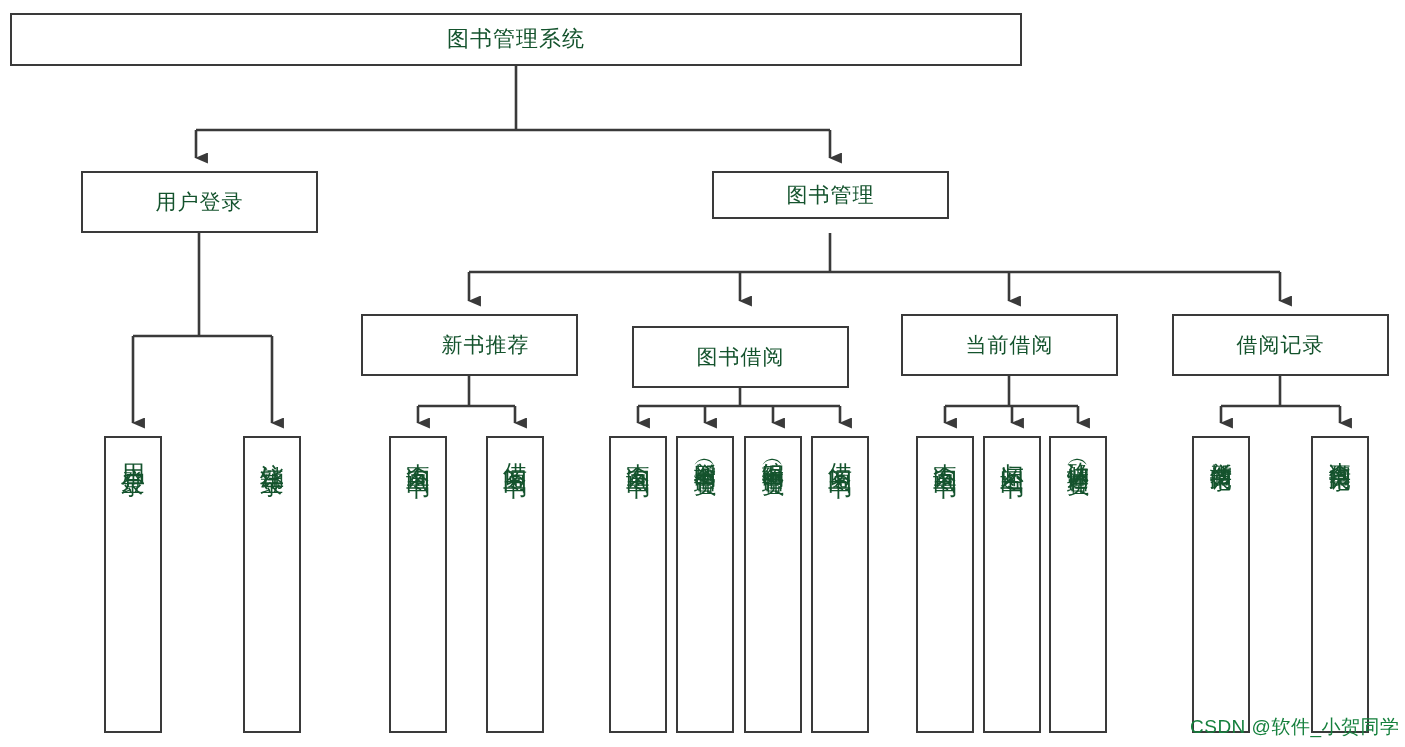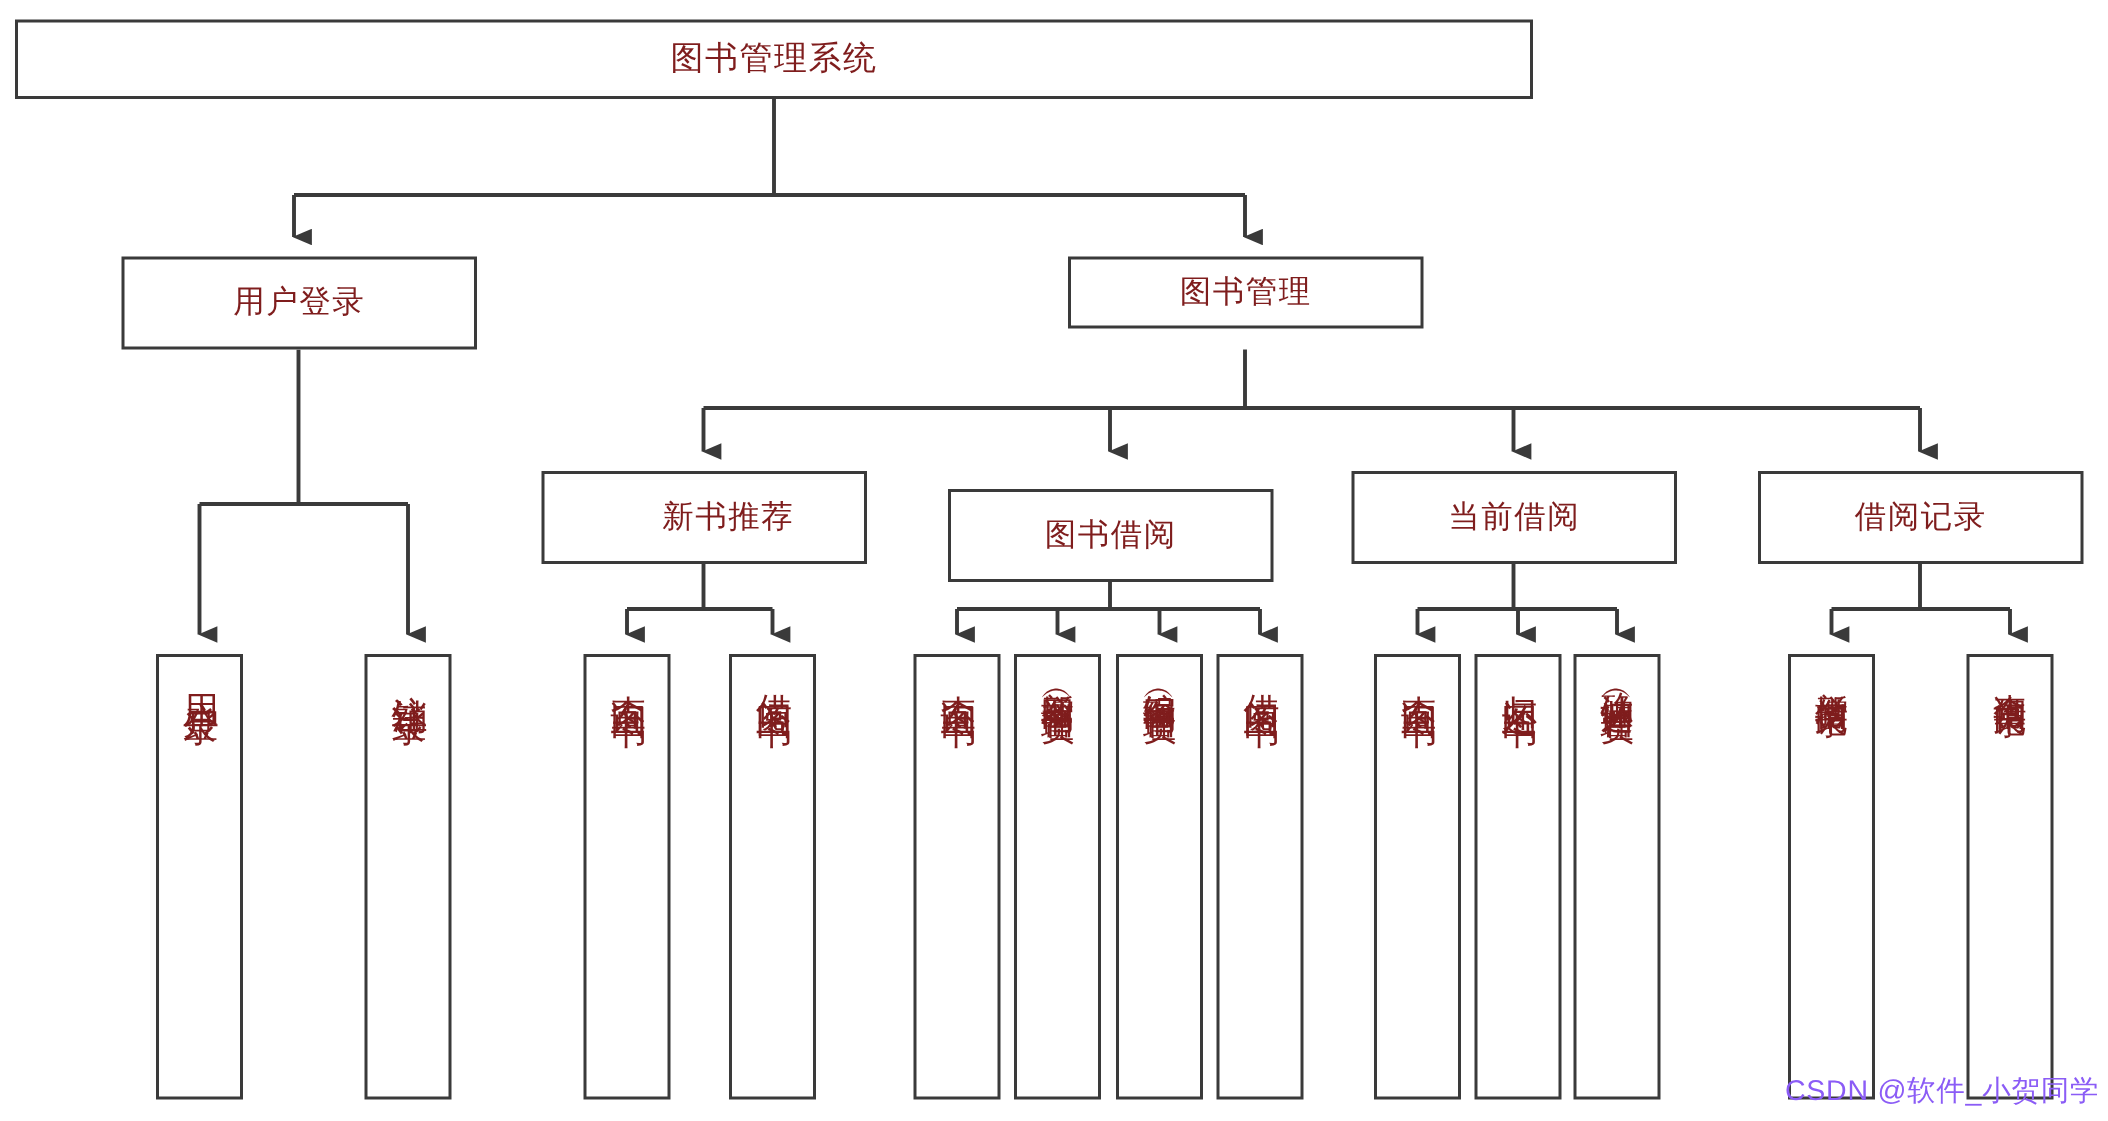--- a/index.html
+++ b/index.html
@@ -28,21 +28,21 @@
     display:flex;
     align-items:center;
     justify-content:center;
     color:#222222;
   }
   .node .lbl{
     display:block;
     text-align:center;
     line-height:1.12;
     white-space:nowrap;
-    color:#7f1d1d;
+    color:#14532d;
   }
   
   .node.horiz .lbl{
     font-size:21px;
     letter-spacing:1px;
   }
   .node.root .lbl{font-size:22px;letter-spacing:1px;}
   
   .node.vert{
     align-items:flex-start;
@@ -53,21 +53,21 @@
     writing-mode:vertical-rl;
     text-orientation:upright;
     font-size:24px;
     letter-spacing:4px;
     line-height:1;
     white-space:nowrap;
   }
   .node.vert.small .lbl{font-size:22px;letter-spacing:2px;}
   .watermark{
     position:absolute;
-    color:#8b5cf6;
+    color:#15803d;
     font-size:19px;
     letter-spacing:0.5px;
     white-space:nowrap;
     user-select:none;
   }
 </style>
 </head>
 <body>
 
 <div id="canvas">

